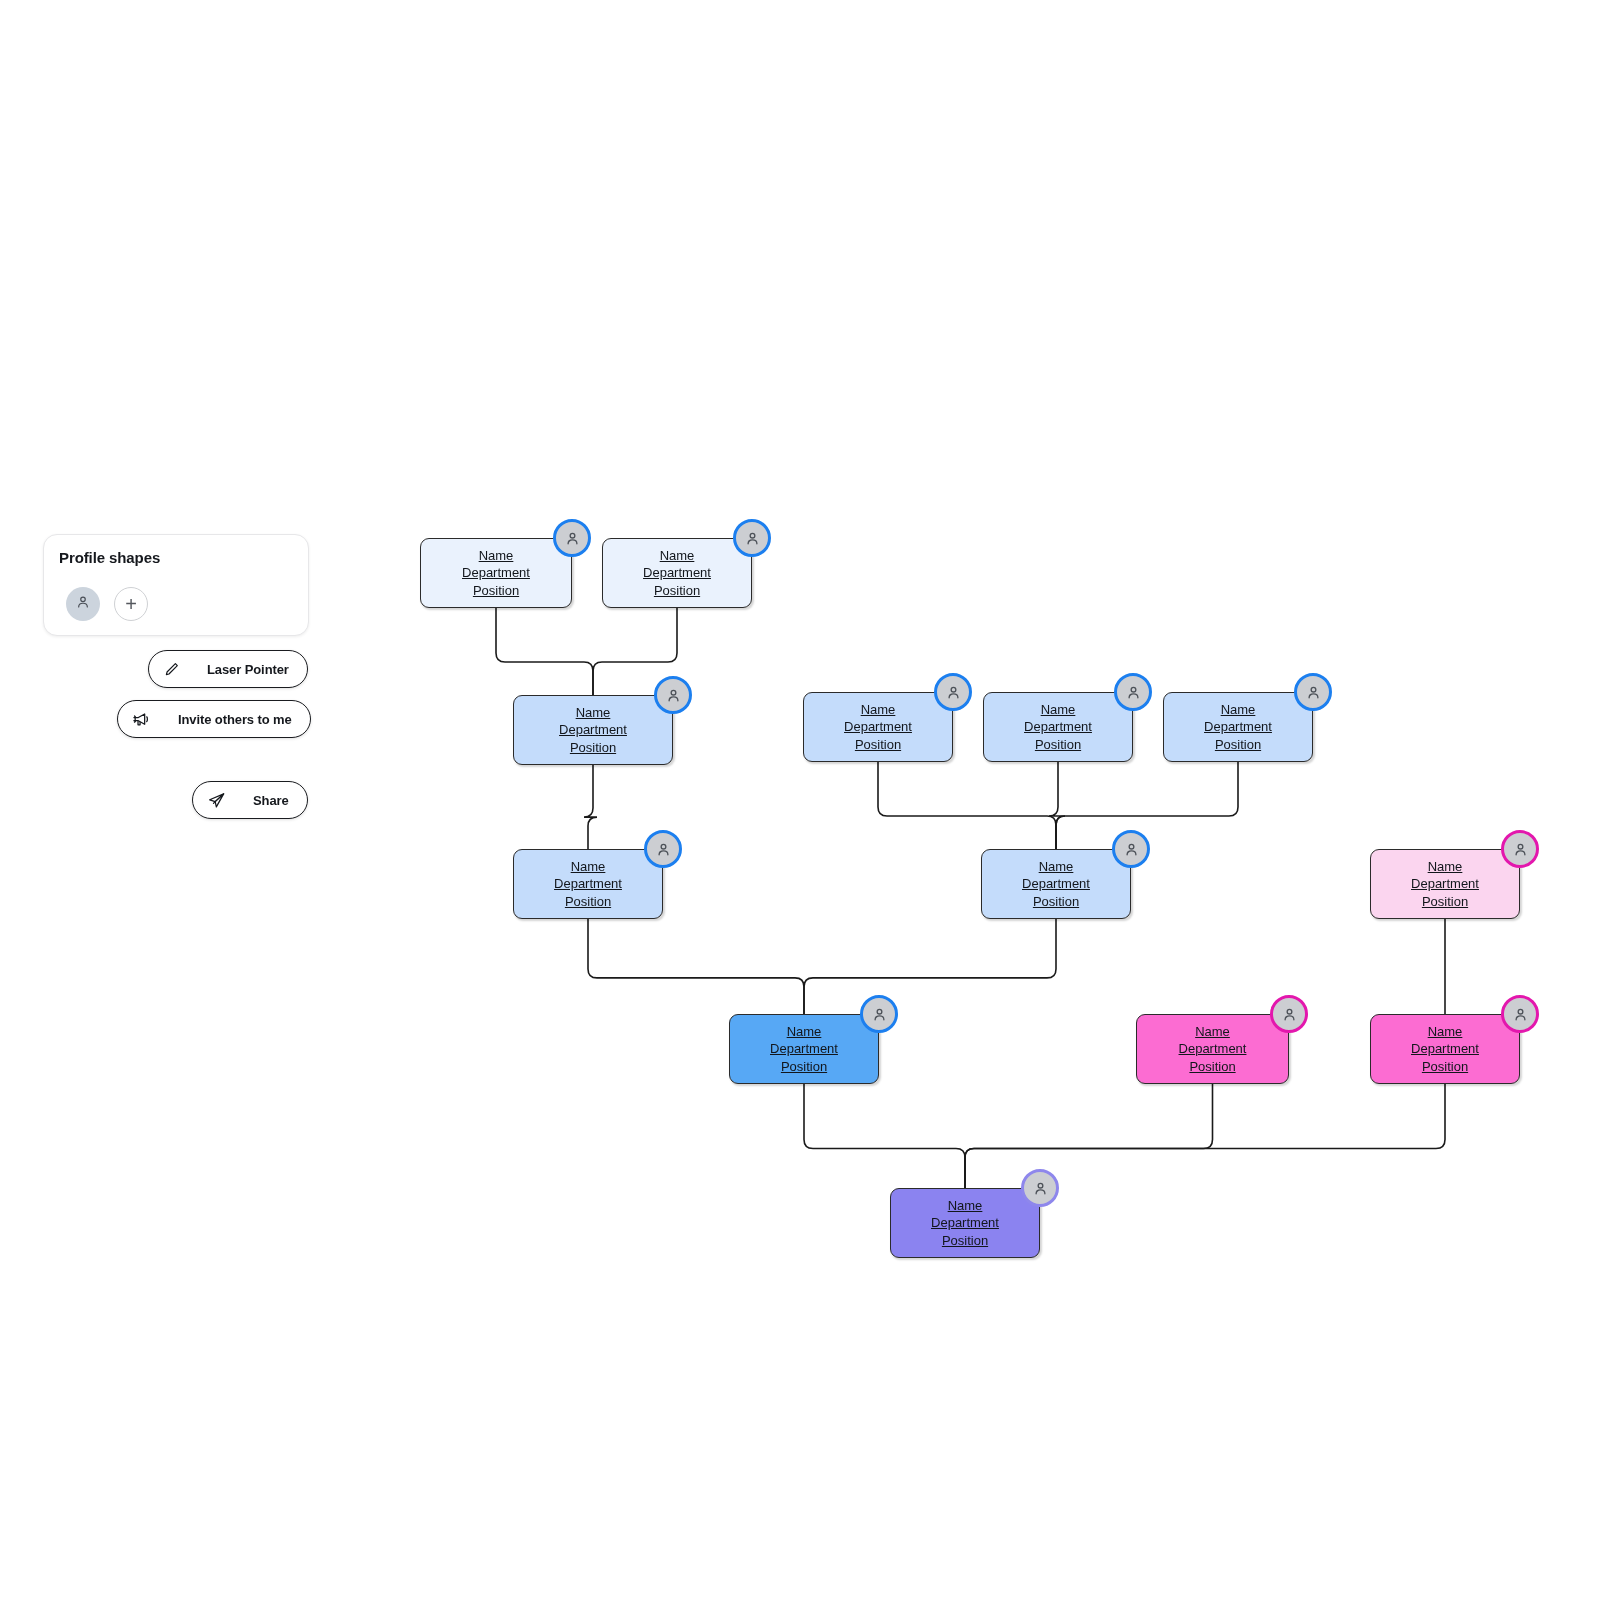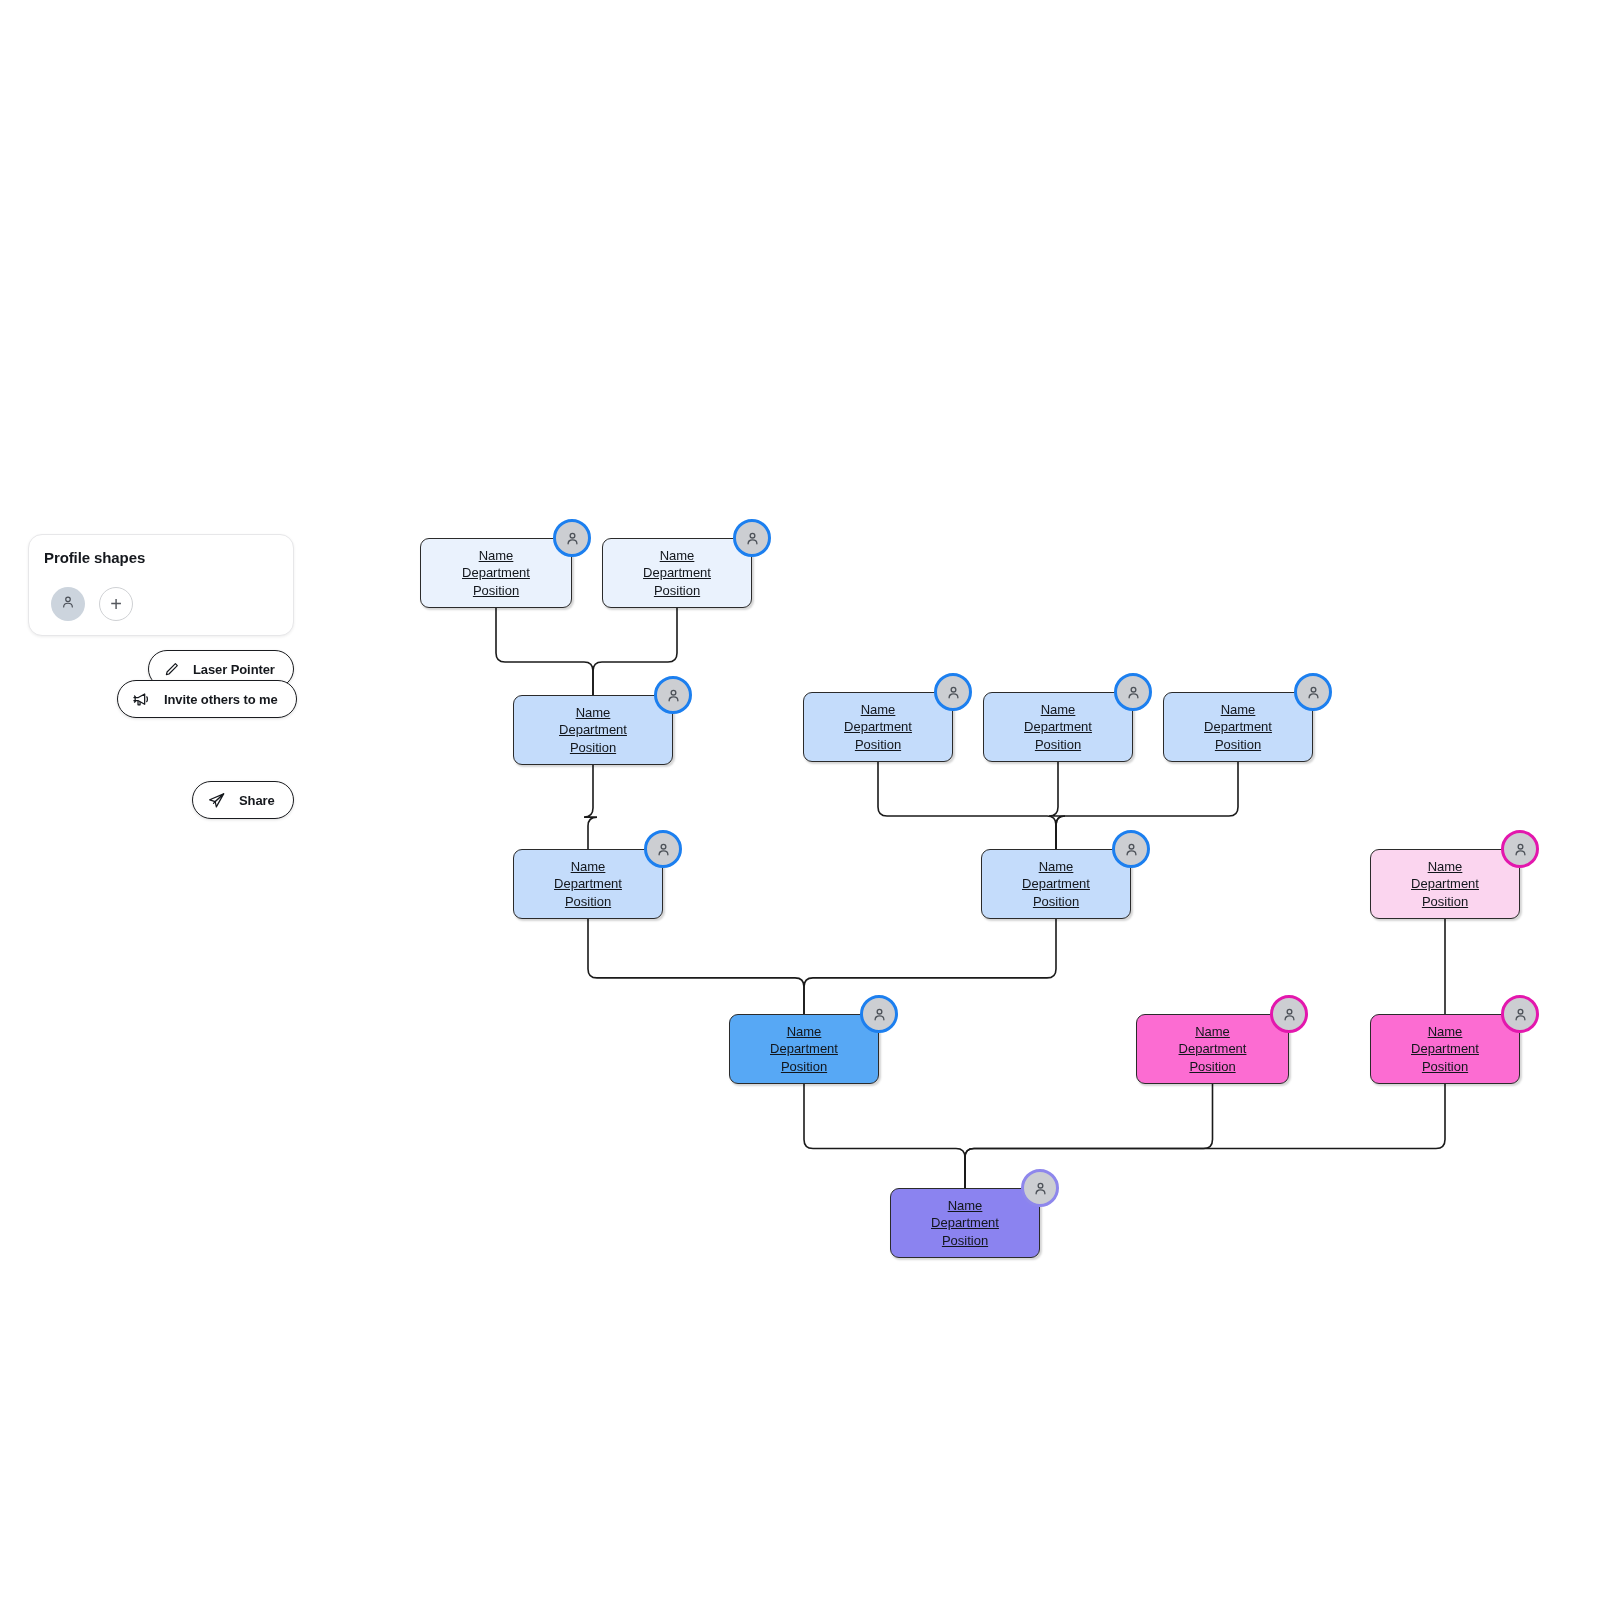--- a/index.html
+++ b/index.html
@@ -68,21 +68,21 @@
     display: flex;
     align-items: center;
     justify-content: center;
     z-index: 6;
   }
   .avatar svg { width: 17px; height: 17px; display: block; }
 
   
   #profile-panel {
     position: absolute;
-    left: 28px;
+    left: 43px;
     top: 534px;
     width: 266px;
     height: 102px;
     background: #ffffff;
     border: 1px solid #e7e7e9;
     border-radius: 14px;
     box-shadow: 0 1px 3px rgba(0,0,0,0.07);
     box-sizing: border-box;
   }
   #profile-panel .title {
@@ -125,33 +125,33 @@
     position: absolute;
     height: 38px;
     background: #ffffff;
     border: 1px solid #1a1c20;
     border-radius: 19px;
     display: flex;
     align-items: center;
     box-sizing: border-box;
     box-shadow: 0 1px 3px rgba(0,0,0,0.13);
     padding: 0 18px 0 14px;
-    gap: 13px;
+    gap: 27px;
     cursor: pointer;
   }
   .pill .plabel {
     font-size: 13px;
     font-weight: bold;
     color: #15181d;
     white-space: nowrap;
     letter-spacing: -0.1px;
   }
   .pill svg { display: block; }
   #btn-laser  { left: 148px; top: 650px; }
-  #btn-invite { left: 117px; top: 680px; }
+  #btn-invite { left: 117px; top: 700px; }
   #btn-share  { left: 192px; top: 781px; }
 </style>
 </head>
 <body>
 
 <div id="canvas">
 
   <svg id="connectors" viewBox="0 0 1600 1600" xmlns="http://www.w3.org/2000/svg">
       <path d="M 496 608 L 496 652.94 Q 496 661.94 505 661.94 L 584 661.94 Q 593 661.94 593 670.94 L 593 695"></path>
       <path d="M 677 608 L 677 652.94 Q 677 661.94 668 661.94 L 602 661.94 Q 593 661.94 593 670.94 L 593 695"></path>

